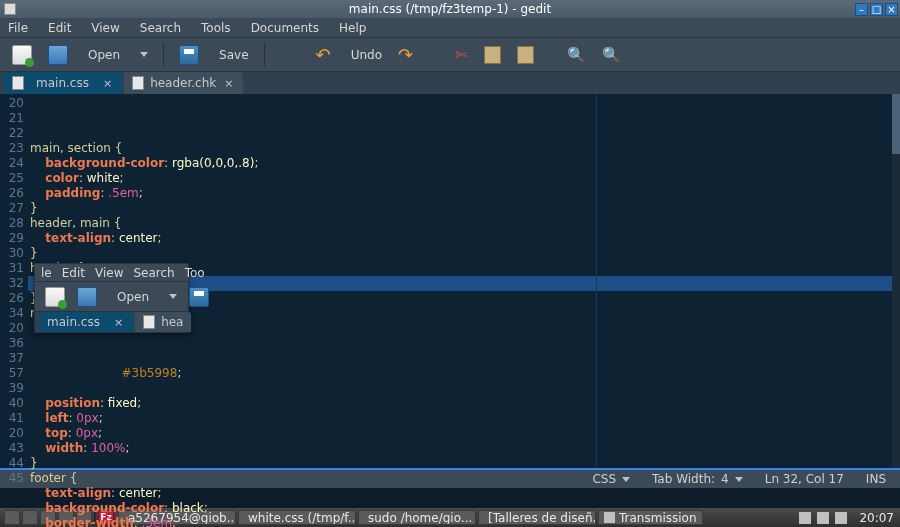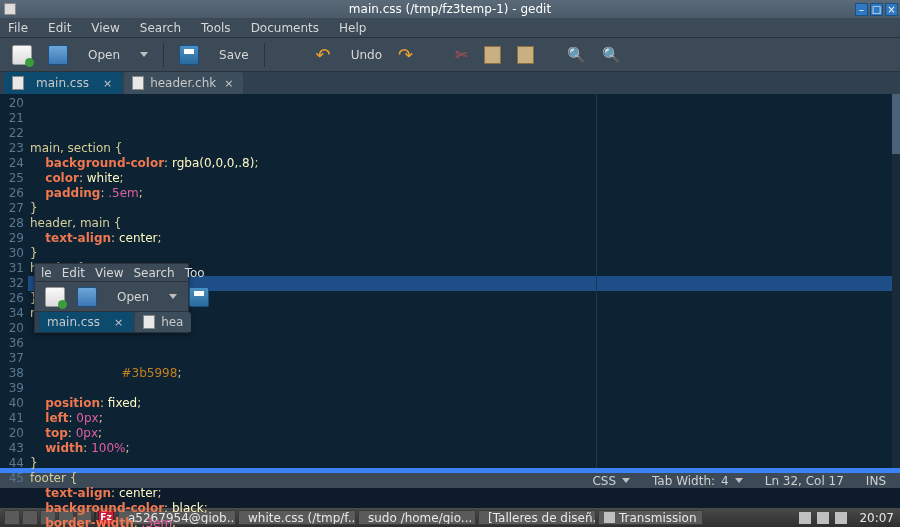--- a/index.html
+++ b/index.html
@@ -69,21 +69,21 @@
     position:absolute; left:34px; top:263px; width:155px; background:#3b4a56;
     border:1px solid #2a333b; box-shadow:0 2px 6px rgba(0,0,0,.4); z-index:5;
   }
   .floatwin .menubar { height:18px; gap:10px; font-size:11px; padding:0 6px;}
   .floatwin .toolbar { height:30px; gap:4px; padding:0 6px;}
   .floatwin .tabstrip{ height:20px;}
   
   .statusbar {
     height:20px; background:#3b4a56; color:#d0d0d0; display:flex;
     align-items:center; justify-content:flex-end; gap:22px; padding:0 14px; font-size:12px;
-    border-top:5px solid #3b82f6;
+    border-top:2px solid #3b82f6;
   }
   .statusbar .box{ display:flex; align-items:center; gap:6px;}
   
   .taskbar {
     position:absolute; left:0; right:0; bottom:0; height:19px;
     background:linear-gradient(#4a4a4a,#2f2f2f); display:flex; align-items:center;
     color:#e8e8e8; font-size:11px;
   }
   .taskbar .launch { display:flex; align-items:center; gap:2px; padding:0 4px;}
   .taskbar .launch div{ width:16px;height:15px; background:#5a5a5a; border:1px solid #3a3a3a;}
@@ -189,21 +189,21 @@
       <div>28</div>
       <div>29</div>
       <div>30</div>
       <div>31</div>
       <div>32</div>
       <div>26</div>
       <div>34</div>
       <div>20</div>
       <div>36</div>
       <div>37</div>
-      <div>38</div>
+      <div>57</div>
       <div>39</div>
       <div>40</div>
       <div>41</div>
       <div>20</div>
       <div>43</div>
       <div>44</div>
       <div>45</div>
     </div>
   <div class="code" id="code">
     <div class="hl-line" id="hl" style="top: 182px;"></div>

